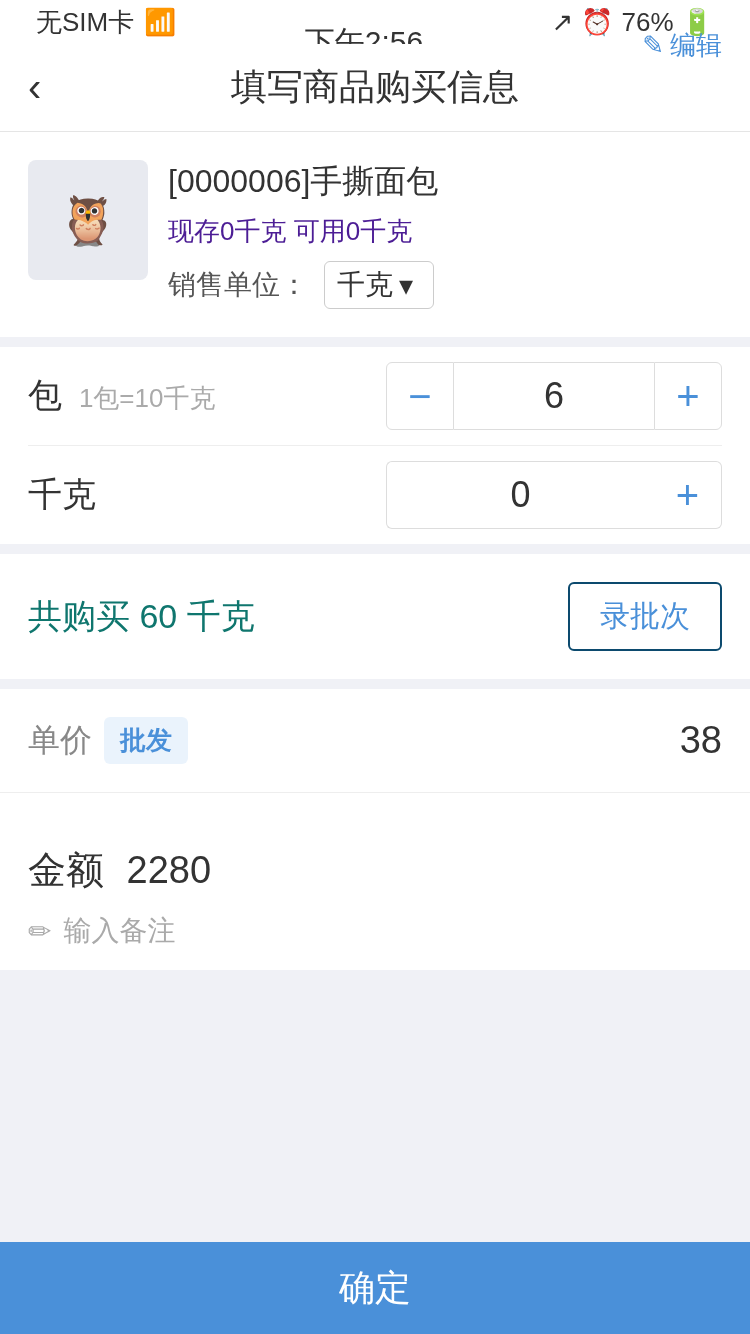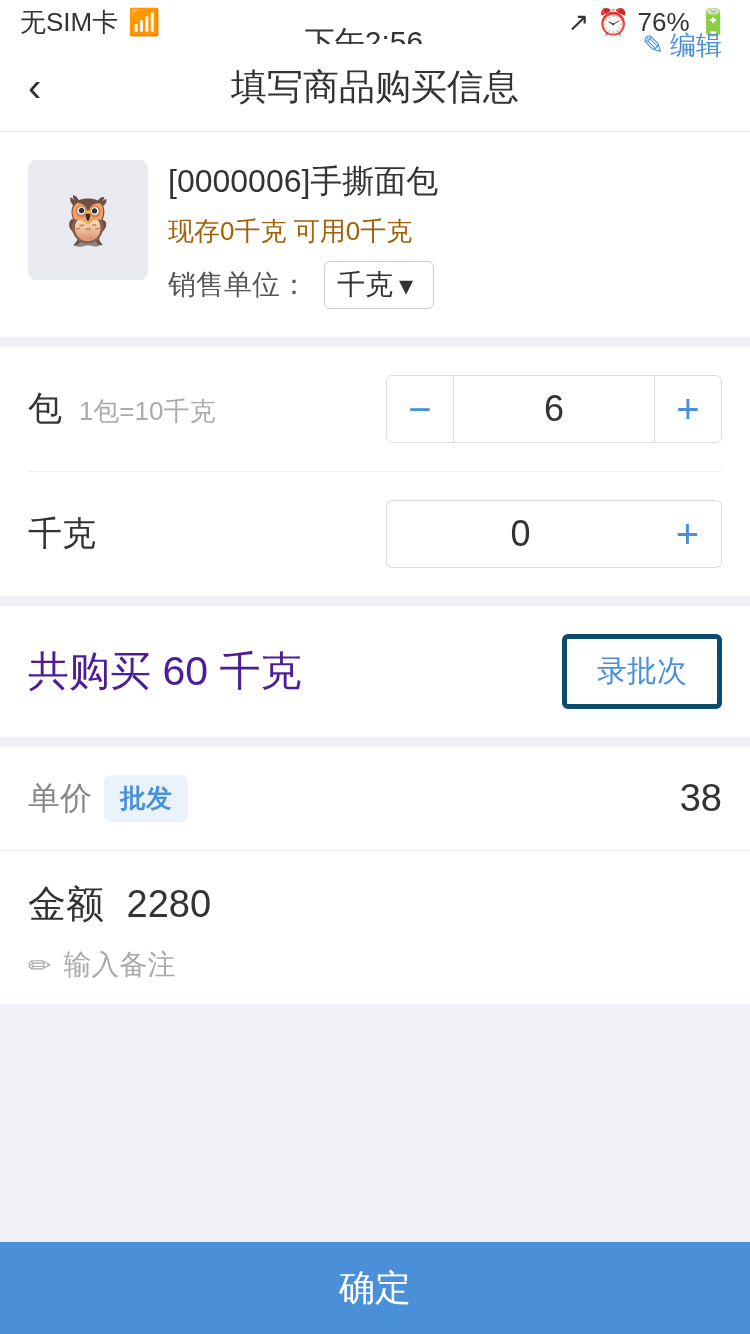--- a/index.html
+++ b/index.html
@@ -14,21 +14,21 @@
     }
 
     
     .status-bar {
       width: 100%;
       height: 44px;
       background: #fff;
       display: flex;
       align-items: center;
       justify-content: space-between;
-      padding: 0 20px;
+      padding: 0 36px;
       font-size: 26px;
       color: #333;
     }
     .status-left { display: flex; align-items: center; gap: 10px; }
     .status-center { font-size: 30px; font-weight: 500; margin-top: 40px; }
     .status-right { display: flex; align-items: center; gap: 8px; font-size: 26px; }
 
     
     .nav-bar {
       width: 100%;
@@ -79,21 +79,21 @@
     }
     .product-info { flex: 1; }
     .product-name {
       font-size: 32px;
       font-weight: 500;
       color: #333;
       margin-bottom: 10px;
     }
     .product-stock {
       font-size: 26px;
-      color: #a16207;
+      color: #4c1d95;
       margin-bottom: 12px;
     }
     .product-unit-row {
       display: flex;
       align-items: center;
       gap: 16px;
       font-size: 28px;
       color: #555;
     }
     .unit-select {
@@ -122,21 +122,21 @@
     
     .qty-section {
       background: #fff;
       padding: 0 28px;
       border-bottom: 10px solid #f0f1f6;
     }
     .qty-row {
       display: flex;
       align-items: center;
       justify-content: space-between;
-      padding: 28px 0;
+      padding: 15px 0;
       border-bottom: 1px solid #eee;
     }
     .qty-row:last-child { border-bottom: none; }
     .qty-sublabel {
       font-size: 26px;
       color: #aaa;
       margin-left: 8px;
     }
     .qty-controls {
       display: flex;
@@ -184,21 +184,21 @@
     
     .total-row {
       background: #fff;
       display: flex;
       align-items: center;
       justify-content: space-between;
       padding: 28px 28px;
       border-bottom: 10px solid #f0f1f6;
     }
     .batch-btn {
-      border: 5px solid #0c4a6e;
+      border: 2px solid #0c4a6e;
       border-radius: 6px;
       padding: 12px 30px;
       font-size: 30px;
       color: #4a90d9;
       background: #fff;
       cursor: pointer;
     }
 
     
     .price-section {
@@ -244,20 +244,21 @@
     
     .amount-section {
       background: #fff;
       padding: 28px 28px 20px 28px;
     }
     .amount-row {
       font-size: 38px;
       color: #333;
       font-weight: 500;
       margin-bottom: 16px;
+      margin-top: 24px;
     }
     .remark-row {
       display: flex;
       align-items: center;
       gap: 12px;
       font-size: 28px;
       color: #aaa;
     }
     .remark-icon {
       font-size: 28px;
@@ -352,21 +353,21 @@
       <span style="font-size:34px;color:#333;">千克</span>
     </div>
     <div class="qty-controls">
       <input class="qty-input-no-minus" type="text" value="0" style="">
       <div class="qty-btn" style="border-radius:0 6px 6px 0; border-left:none;">+</div>
     </div>
   </div>
 </div>
 
 <div class="total-row">
-  <div style="font-size:41px;color:#4c1d95;">共购买 60 千克</div>
+  <div style="font-size:34px;color:#0f766e;">共购买 60 千克</div>
   <div class="batch-btn">录批次</div>
 </div>
 
 <div class="price-section">
   <span class="price-label">单价</span>
   <span class="price-tag">批发</span>
   <span class="price-value">38</span>
 </div>
 
 <div class="amount-section">

